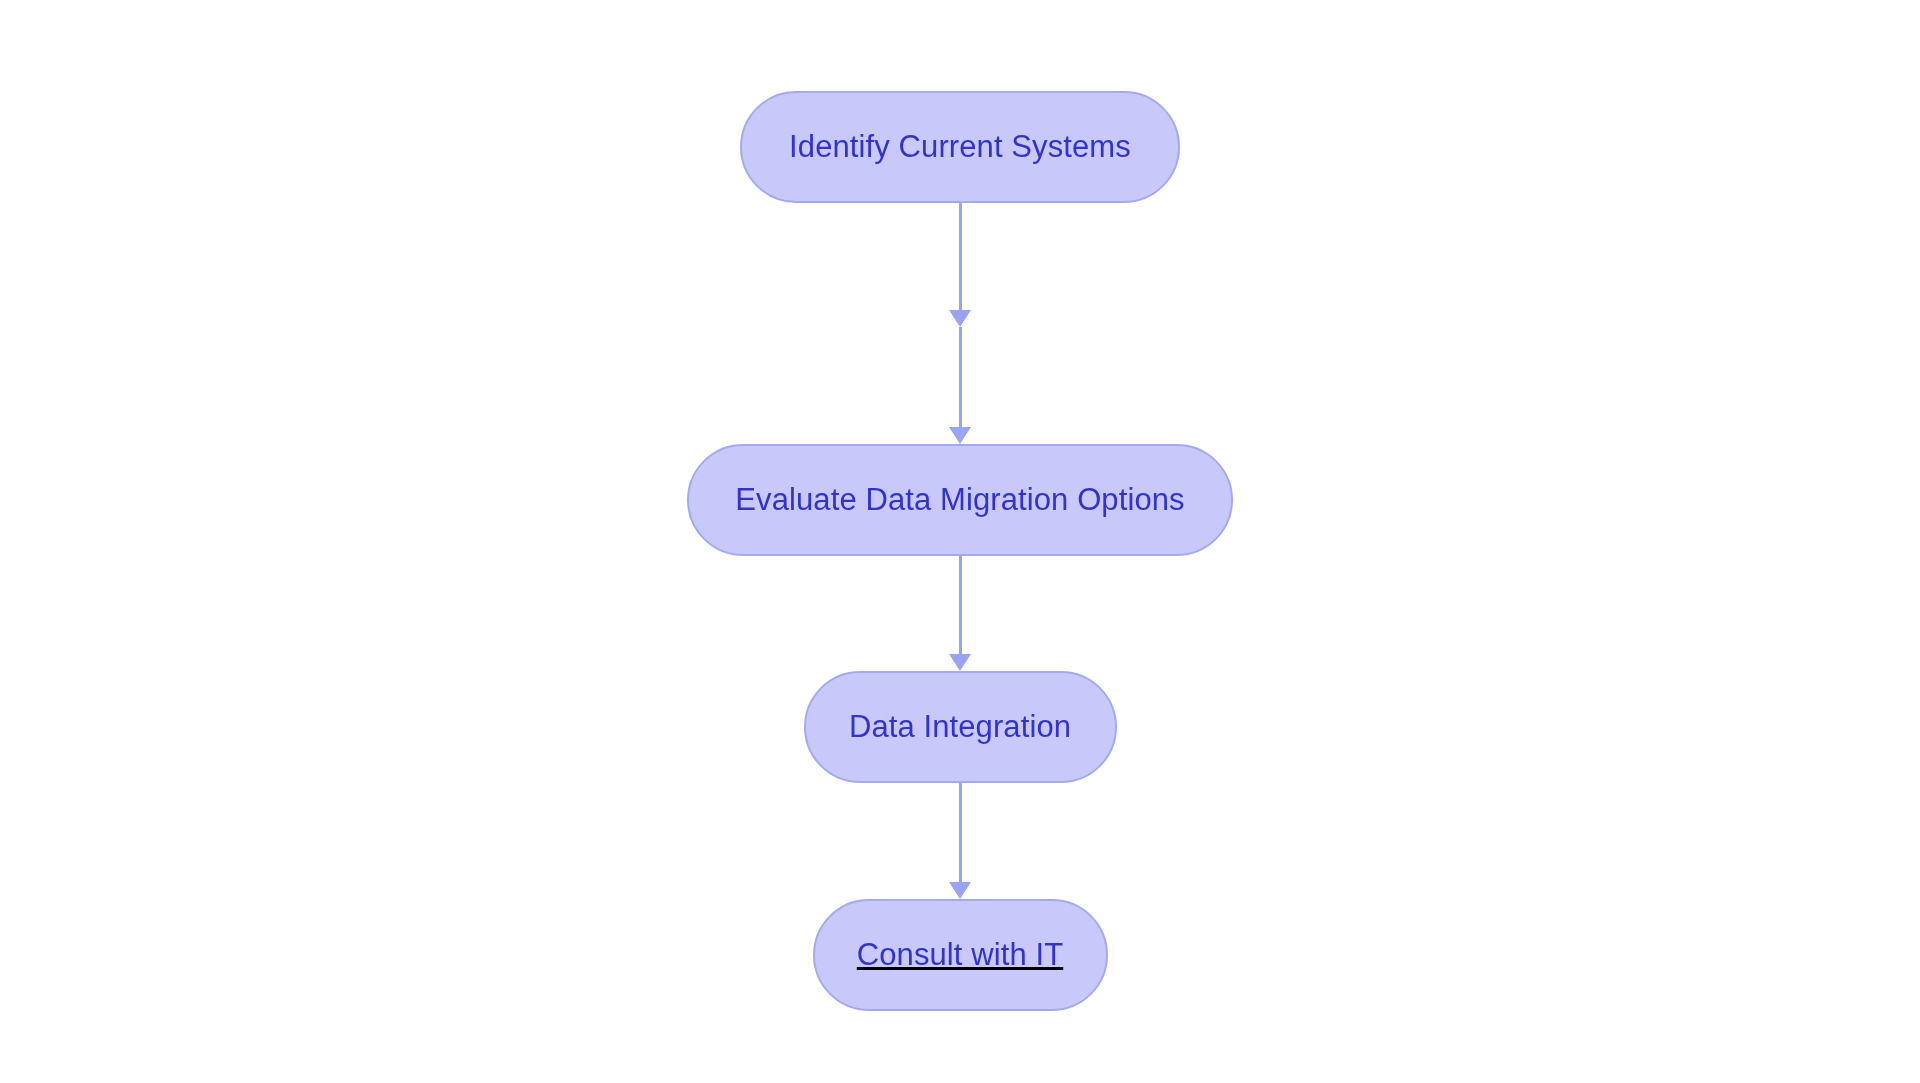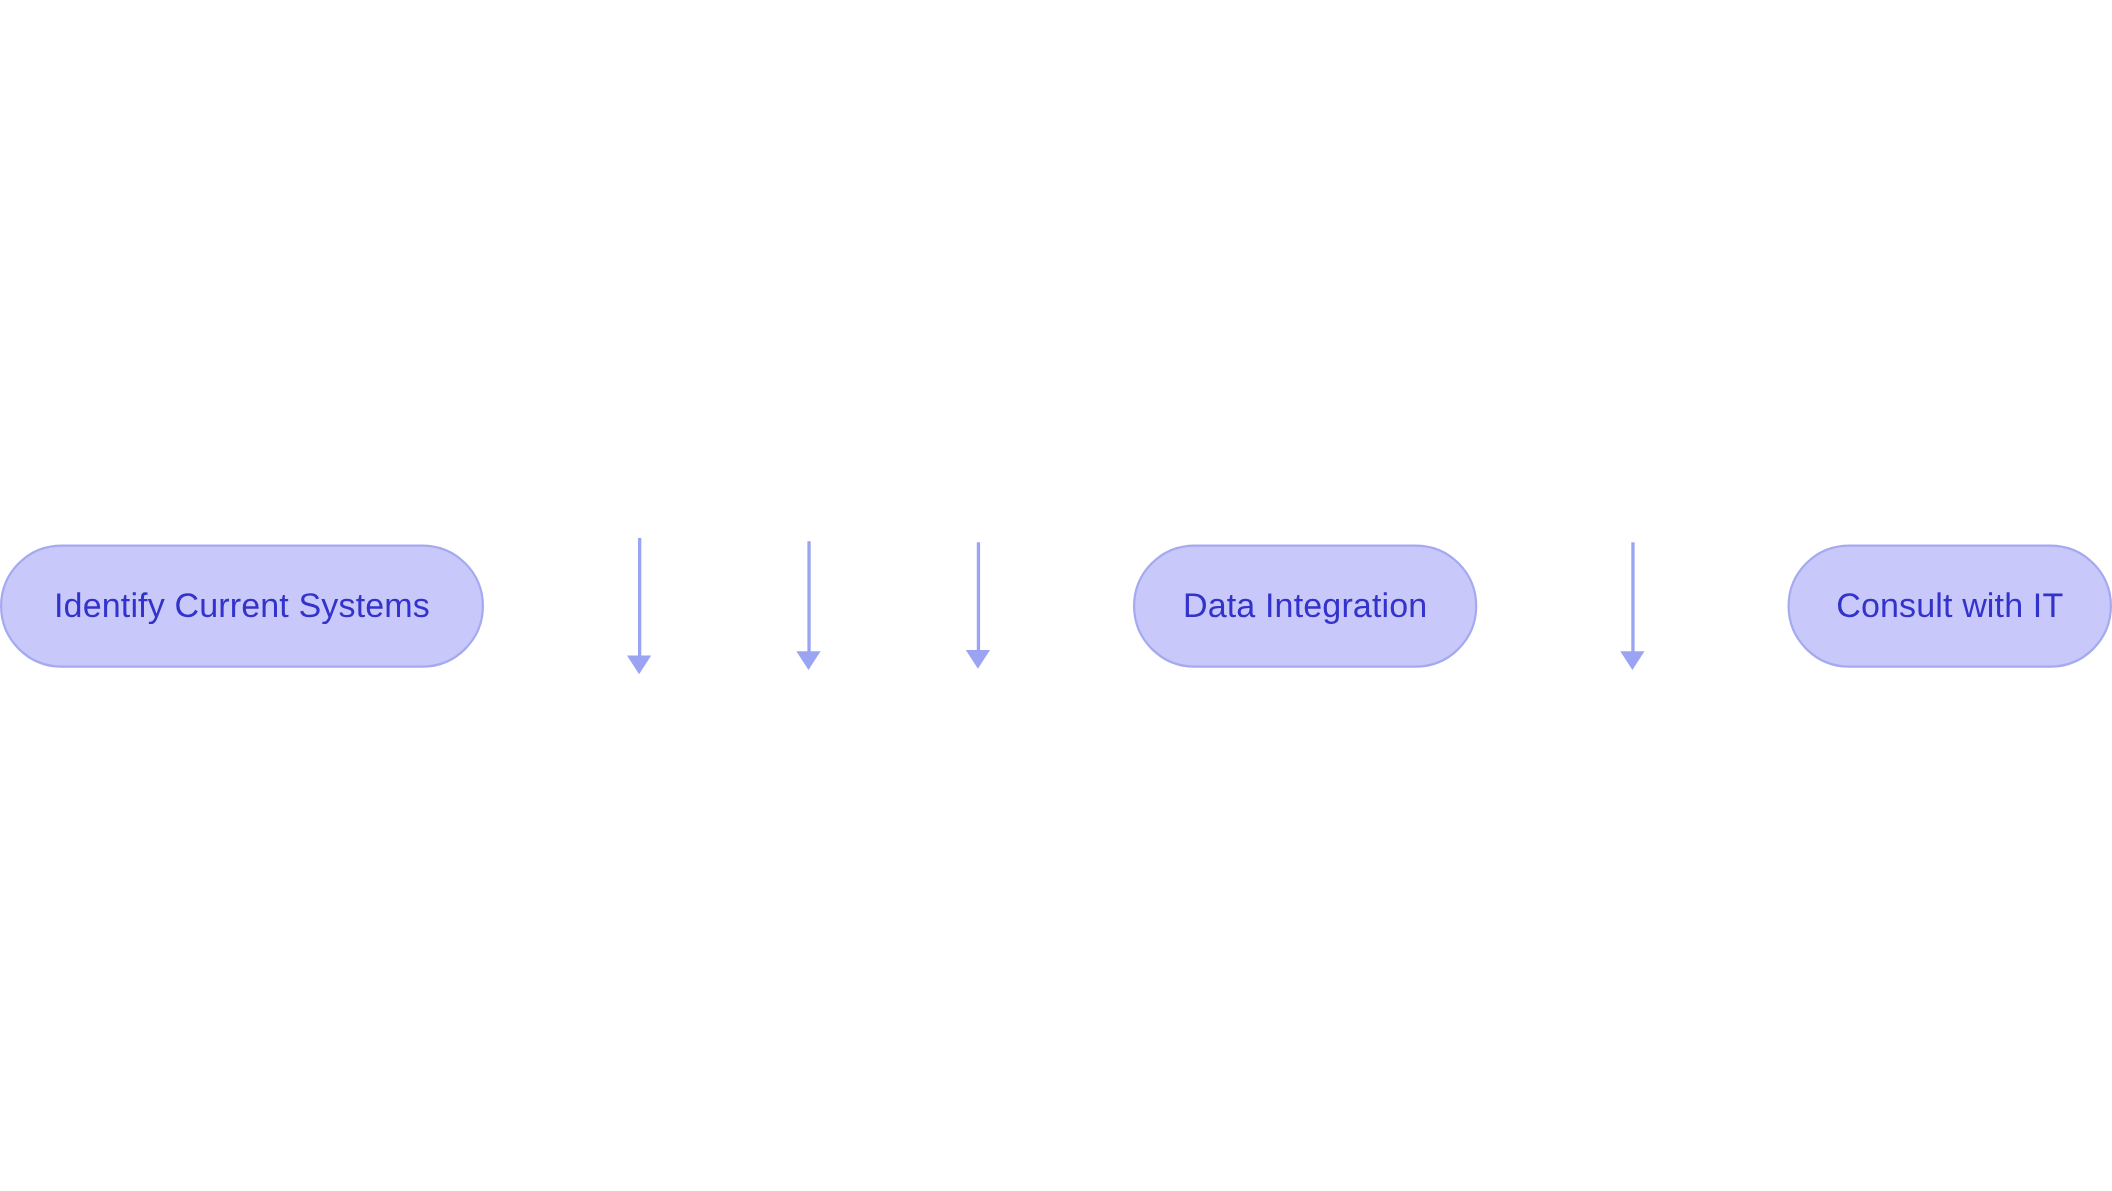--- a/index.html
+++ b/index.html
@@ -22,23 +22,23 @@
     background: #ffffff;
   }
 
   .flow-column {
     position: absolute;
     left: 0;
     top: 0;
     width: 1920px;
     height: 1083px;
     display: flex;
-    flex-direction: row;
+    flex-direction: column;
     align-items: center;
-    justify-content: space-between;
+    justify-content: center;
     padding-top: 18px;
     box-sizing: border-box;
   }
 
   
   .flow-node {
     box-sizing: border-box;
     display: flex;
     align-items: center;
     justify-content: center;
@@ -57,21 +57,21 @@
     line-height: 1;
     letter-spacing: 0.1px;
     font-family: "Liberation Sans", "DejaVu Sans", sans-serif;
   }
 
   
   .node-w-1 { min-width: 440px; }
   .node-w-2 { min-width: 362px; }
   .node-w-3 { min-width: 546px; }
   .node-w-4 { min-width: 313px; }
-  .node-w-5 { min-width: 295px; }
+  .node-w-5 { min-width: 295px; text-decoration: underline; }
 
   
   .flow-connector {
     position: relative;
     width: 26px;
     display: flex;
     flex-direction: column;
     align-items: center;
     justify-content: flex-start;
   }
@@ -109,20 +109,23 @@
       <div class="connector-line"></div>
       <div class="connector-arrowhead"></div>
     </div>
 
 
     <div class="flow-connector connector-h-2">
       <div class="connector-line"></div>
       <div class="connector-arrowhead"></div>
     </div>
 
+    <div class="flow-node node-w-3">
+      <span class="flow-node-label">Evaluate Data Migration Options</span>
+    </div>
 
     <div class="flow-connector connector-h-3">
       <div class="connector-line"></div>
       <div class="connector-arrowhead"></div>
     </div>
 
     <div class="flow-node node-w-4">
       <span class="flow-node-label">Data Integration</span>
     </div>
 

